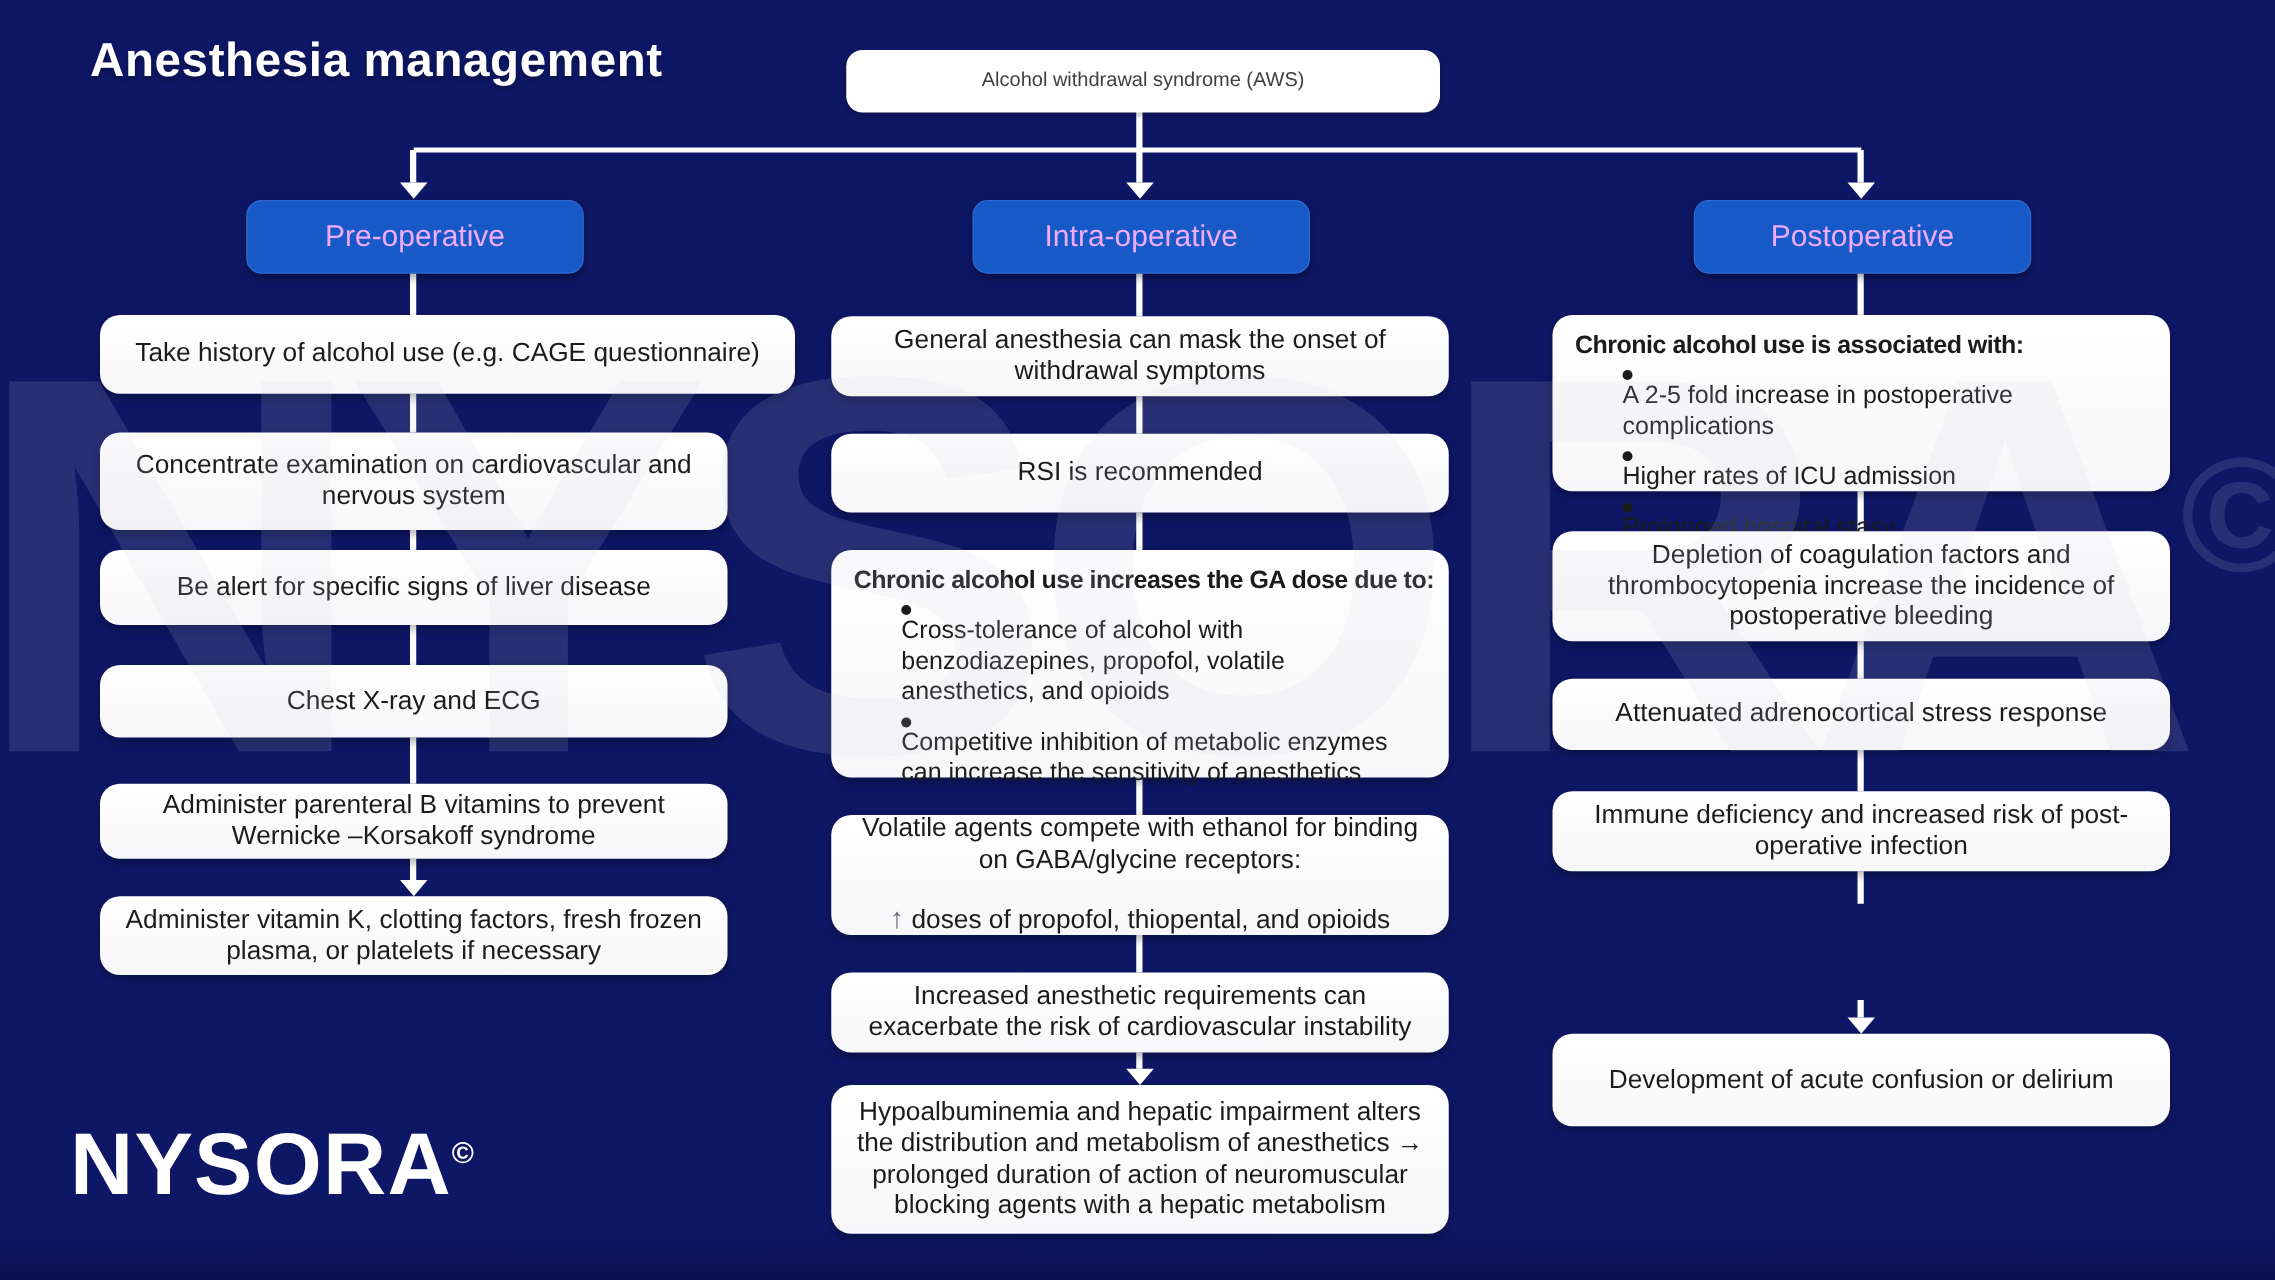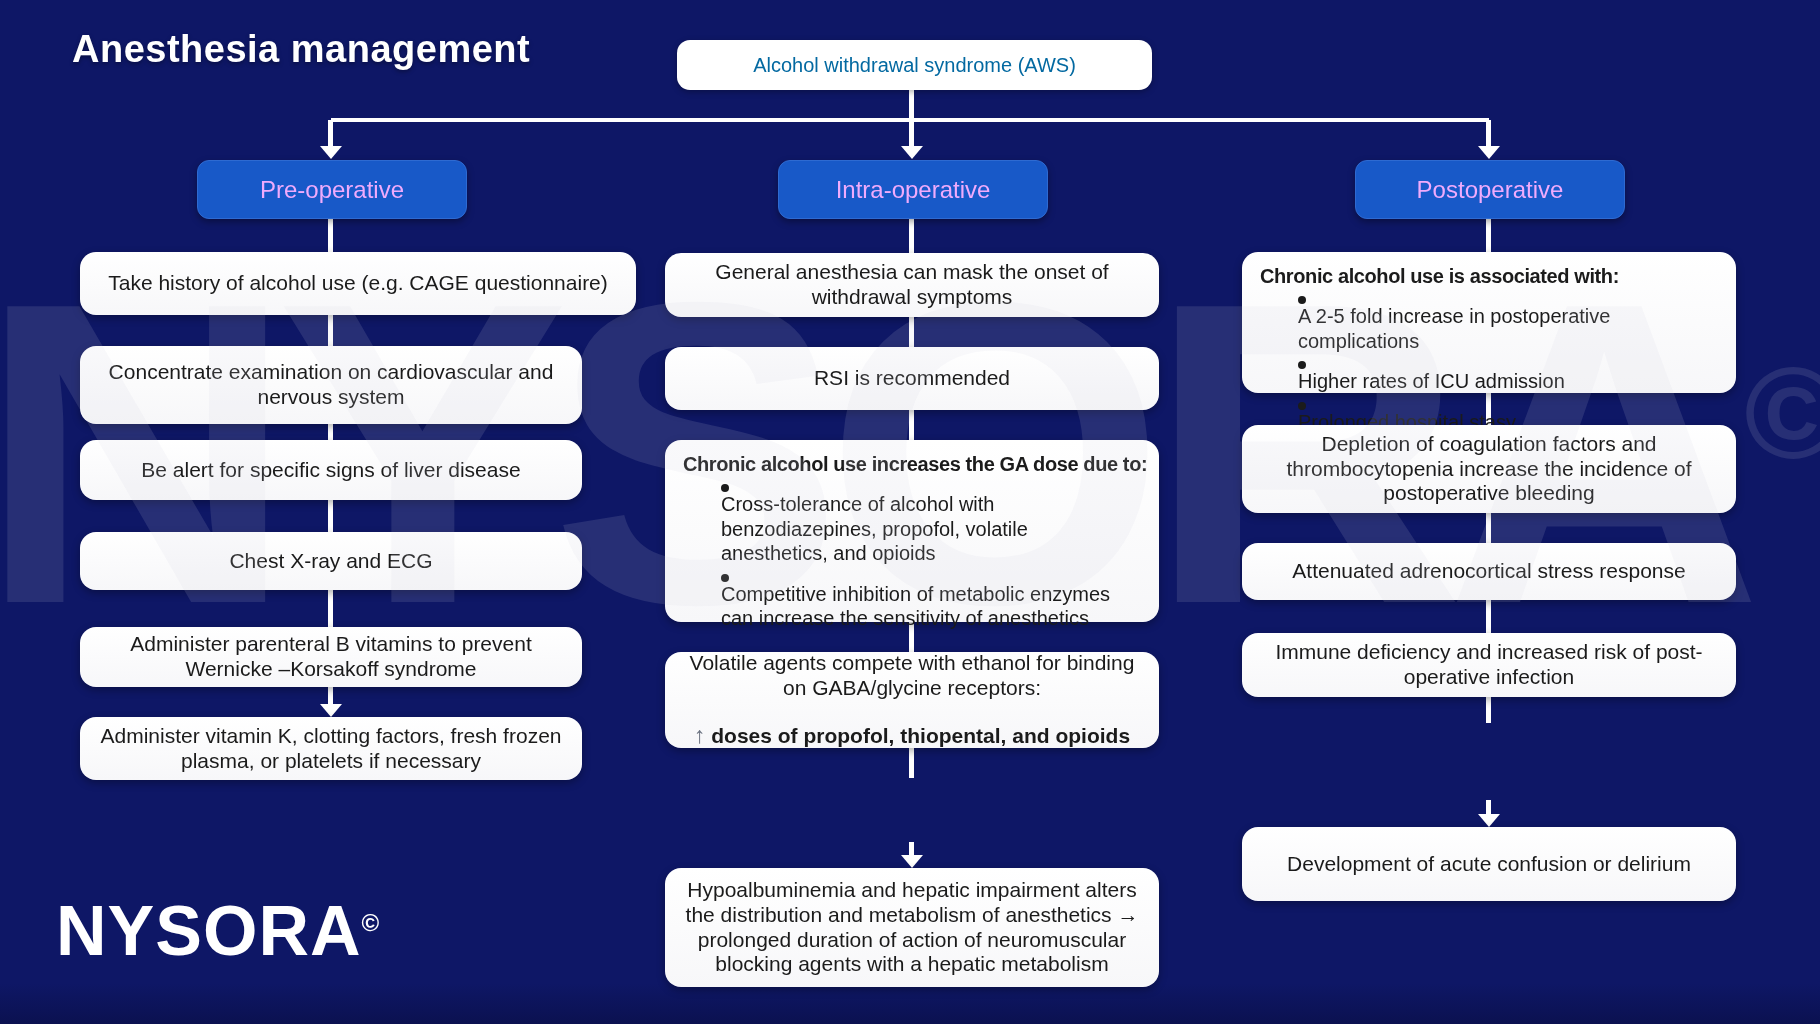--- a/index.html
+++ b/index.html
@@ -9,21 +9,21 @@
     font-family:"Liberation Sans", sans-serif;
   }
   .title{
     position:absolute;left:72px;top:28px;margin:0;
     font-size:38px;font-weight:800;color:#ffffff;letter-spacing:.5px;
     text-shadow:0 2px 4px rgba(0,0,0,.35);z-index:8;
   }
   .root-box{
     position:absolute;left:677px;top:40px;width:475px;height:50px;
     background:#ffffff;border-radius:13px;display:flex;align-items:center;justify-content:center;
-    font-size:20px;color:#0369a1;z-index:4;box-shadow:0 2px 6px rgba(0,0,0,.3);
+    font-size:16px;color:#404040;z-index:4;box-shadow:0 2px 6px rgba(0,0,0,.3);
   }
   .conn{position:absolute;width:5px;background:#ffffff;z-index:2;}
   .hline{position:absolute;height:4px;background:#ffffff;z-index:2;}
   .ahead{
     position:absolute;width:0;height:0;z-index:2;
     border-left:11px solid transparent;border-right:11px solid transparent;border-top:13px solid #ffffff;
   }
   .col-header{
     position:absolute;top:160px;width:268px;height:57px;
     background:#1859c8;border:1px solid #2e6ad1;border-radius:12px;
@@ -38,21 +38,21 @@
   }
   .plain{
     display:flex;flex-direction:column;align-items:center;justify-content:center;
     text-align:center;font-size:21px;line-height:1.18;padding:6px 20px;
   }
   .list{padding:12px 36px 10px 18px;font-size:20px;line-height:1.22;}
   .bhead{font-weight:700;white-space:nowrap;letter-spacing:-.4px;}
   .brow{display:flex;margin-left:38px;flex-direction:column;}
   .dot{flex:0 0 8px;width:8px;height:8px;border-radius:50%;background:#1b1b1b;margin:8px 16px 0 0;}
   .btext{flex:1;}
-  .arrow-line{margin-top:21px;font-weight:bold;}
+  .arrow-line{margin-top:21px;}
   .upar{color:#6b7280;font-size:23px;}
   .watermark{
     position:absolute;left:50%;top:238px;transform:translateX(-50%) scaleX(1.02);
     font-size:430px;font-weight:800;letter-spacing:-18px;white-space:nowrap;
     color:rgba(205,210,224,0.13);z-index:6;pointer-events:none;line-height:1;
   }
   .watermark sup{font-size:130px;vertical-align:super;letter-spacing:0;}
   .logo{
     position:absolute;left:56px;top:896px;color:#ffffff;z-index:7;
     font-size:70px;font-weight:800;letter-spacing:1px;line-height:1;
@@ -122,20 +122,21 @@
   </div>
 
   <div class="fbox plain" style="left:665px;top:652px;width:494px;height:96px">
     <div>Volatile agents compete with ethanol for binding on GABA/glycine receptors:</div>
     <div class="arrow-line">
       <span class="upar">↑</span>
       <span>doses of propofol, thiopental, and opioids</span>
     </div>
   </div>
 
+  <div class="fbox plain" style="left:665px;top:778px;width:494px;height:64px">Increased anesthetic requirements can exacerbate the risk of cardiovascular instability</div>
   <div class="fbox plain" style="left:665px;top:868px;width:494px;height:119px">Hypoalbuminemia and hepatic impairment alters the distribution and metabolism of anesthetics → prolonged duration of action of neuromuscular blocking agents with a hepatic metabolism</div>
 
   <div class="conn" style="left:1486px;top:217px;height:35px"></div>
   <div class="conn" style="left:1486px;top:393px;height:32px"></div>
   <div class="conn" style="left:1486px;top:513px;height:30px"></div>
   <div class="conn" style="left:1486px;top:600px;height:33px"></div>
   <div class="conn" style="left:1486px;top:697px;height:26px"></div>
   <div class="conn" style="left:1486px;top:800px;height:14px"></div>
   <div class="ahead" style="left:1478px;top:814px"></div>
 

